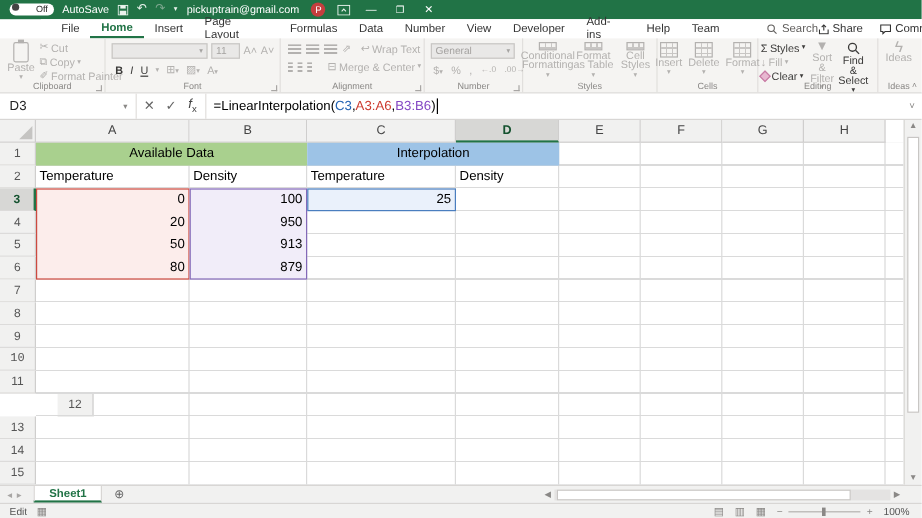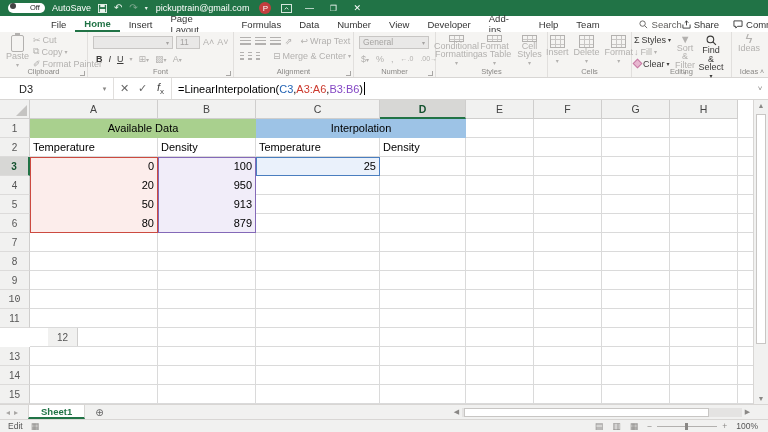--- a/index.html
+++ b/index.html
@@ -55,21 +55,21 @@
      repeating-linear-gradient(to bottom,transparent 0 3.5px,#c8c6c4 3.5px 4.5px); }
   .clipboard-ic { width:13px; height:17px; border:1.5px solid #b3b1af; border-radius:2px; position:relative; }
   .clipboard-ic:before { content:""; position:absolute; left:2.5px; top:-3px; width:5px; height:3px;
     background:#b3b1af; }
   .eraser { width:7px; height:7px; background:#e8b7d0; border:1px solid #c77ba4; transform:rotate(45deg); }
   .caret { font-size:6px; color:inherit; }
 
   
   #fbar { position:absolute; left:0; top:78px; width:768px; height:22px; background:#fff;
     border-bottom:1px solid #d8d6d4; display:flex; align-items:stretch; font-size:11px; }
-  #namebox { width:96px; display:flex; align-items:center; padding-left:19px; color:#222; }
+  #namebox { width:96px; display:flex; align-items:center; padding-left:8px; color:#222; }
   #namecaret { width:18px; display:flex; align-items:center; justify-content:center;
     color:#8a8886; font-size:7px; border-right:1px solid #e1dfdd; }
   #fbtns { display:flex; align-items:center; gap:1px; border-right:1px solid #e1dfdd; padding:0 2px; }
   #fbtns span { width:17px; text-align:center; font-size:11px; }
   #formula-text { flex:1; display:flex; align-items:center; padding-left:6px;
     font-size:11px; color:#000; white-space:pre; }
   #fbar-expand { width:16px; display:flex; align-items:center; justify-content:center;
     color:#8a8886; font-size:8px; }
   .cursorbar { display:inline-block; width:1px; height:13px; background:#000; margin-left:0.5px; }
 

